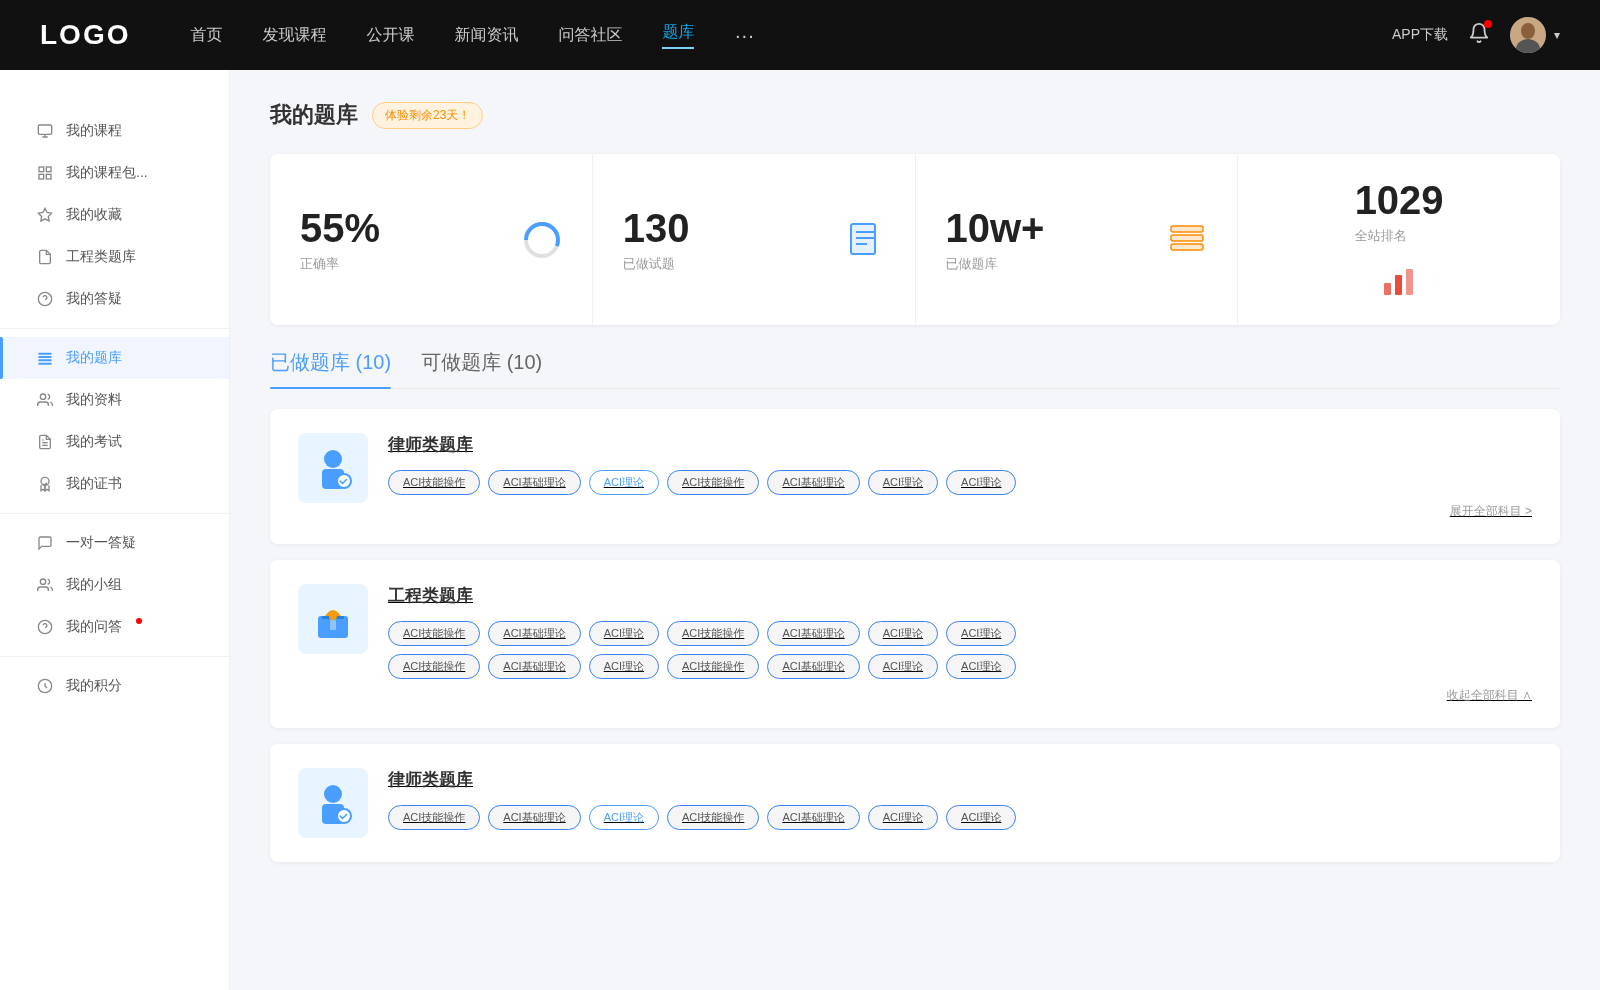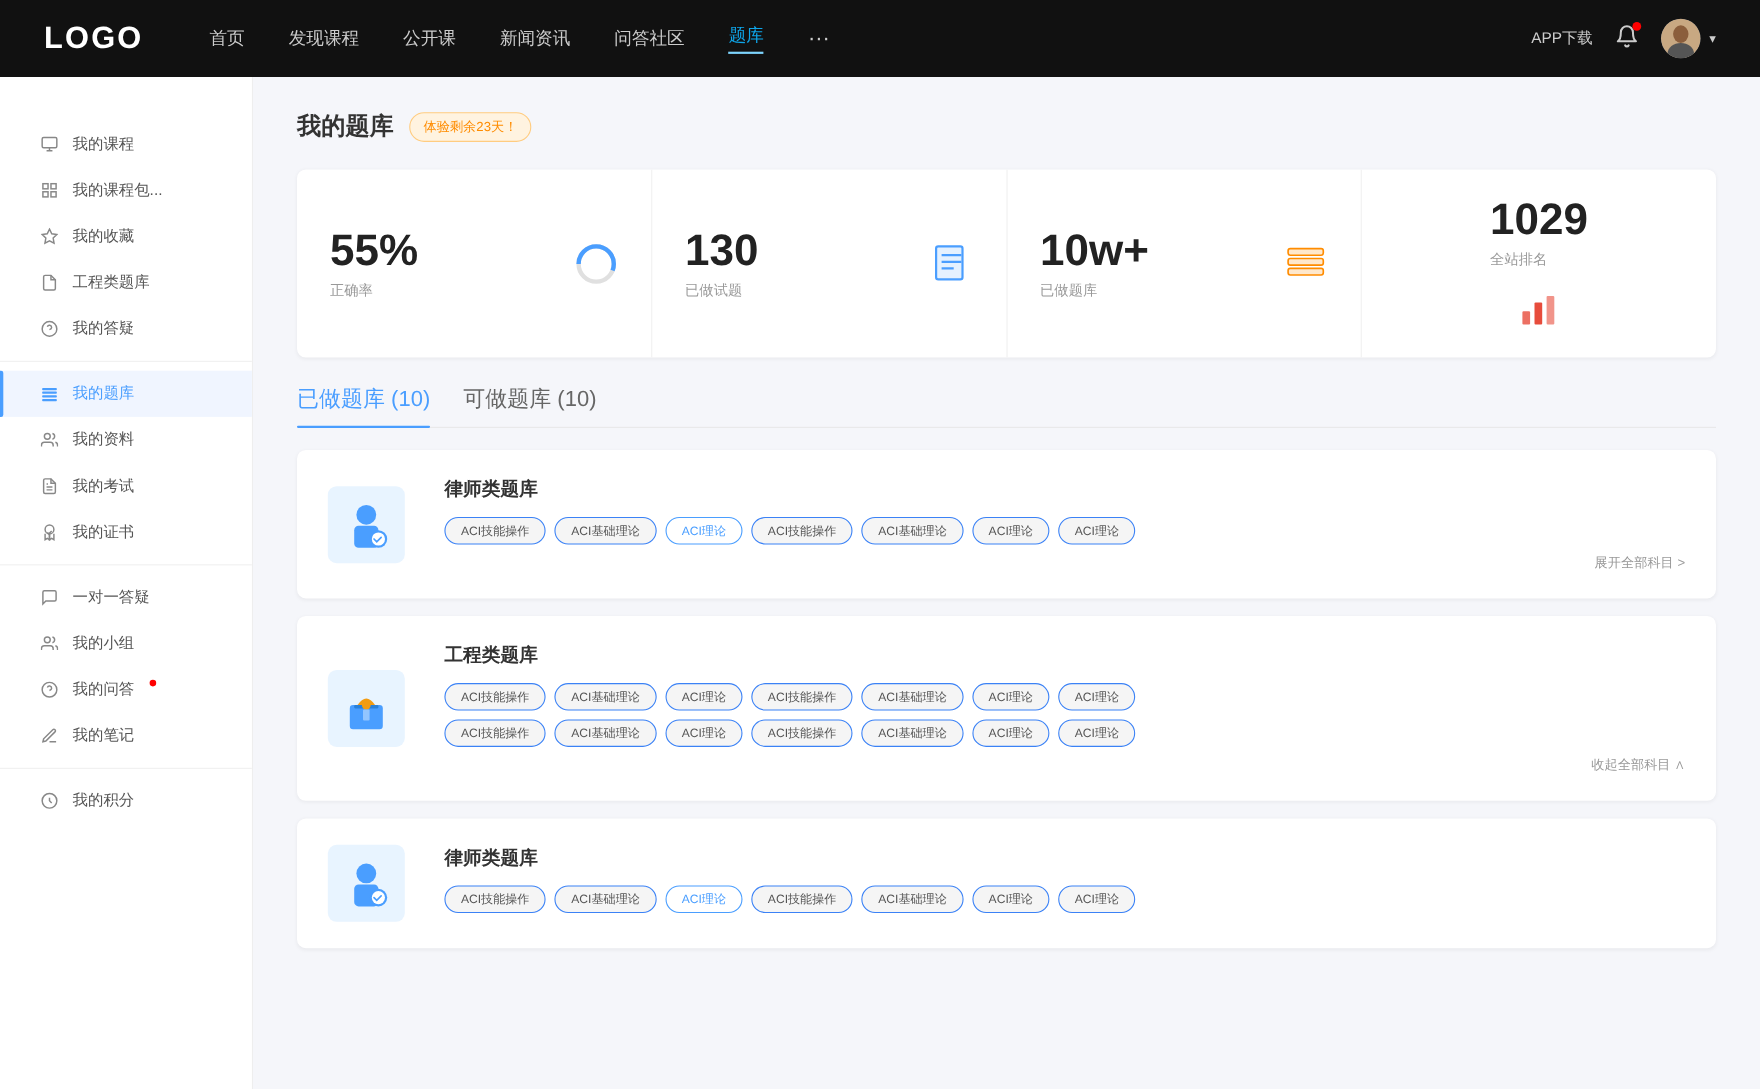--- a/index.html
+++ b/index.html
@@ -57,21 +57,21 @@
     .stat-icon { width: 40px; height: 40px; display: flex; align-items: center; justify-content: center; }
 
     
     .tabs-row { display: flex; gap: 30px; margin-bottom: 20px; border-bottom: 1px solid #e8e8e8; }
     .tab { font-size: 20px; padding-bottom: 12px; cursor: pointer; color: #666; position: relative; }
     .tab.active { color: #4a9eff; font-weight: 500; }
     .tab.active::after { content: ''; position: absolute; bottom: -1px; left: 0; right: 0; height: 2px; background: #4a9eff; border-radius: 1px; }
 
     
     .bank-card { background: white; border-radius: 8px; padding: 24px 28px; margin-bottom: 16px; box-shadow: 0 1px 4px rgba(0,0,0,0.06); }
-    .bank-card-header { display: flex; align-items: center; gap: 36px; }
+    .bank-card-header { display: flex; align-items: flex-start; gap: 20px; text-decoration: underline; }
     .bank-icon { width: 70px; height: 70px; background: #e8f4ff; border-radius: 8px; display: flex; align-items: center; justify-content: center; flex-shrink: 0; }
     .bank-content { flex: 1; }
     .bank-title { font-size: 17px; font-weight: 600; color: #333; margin-bottom: 14px; }
     .tags-row { display: flex; flex-wrap: wrap; gap: 8px; margin-bottom: 8px; }
     .tag { padding: 4px 14px; border-radius: 20px; font-size: 11px; background: #f5f5f5; color: #555; border: 1px solid #3b82f6; cursor: pointer; }
     .tag.active { color: #4a9eff; border-color: #4a9eff; background: white; }
     .expand-link { text-align: right; font-size: 12px; color: #999; margin-top: 8px; cursor: pointer; }
     .collapse-link { text-align: right; font-size: 12px; color: #999; margin-top: 8px; cursor: pointer; }
   </style>
 </head>
@@ -245,29 +245,20 @@
           <svg width="16" height="16" viewBox="0 0 24 24" fill="none" stroke="#888" stroke-width="2">
               <circle cx="12" cy="12" r="10"></circle>
               <path d="M9.09 9a3 3 0 0 1 5.83 1c0 2-3 3-3 3"></path>
               <line x1="12" y1="17" x2="12.01" y2="17"></line>
             </svg>
         </span>
         <span>我的问答</span>
         <span class="badge-dot"></span>
       </div>
 
-      <div class="sidebar-item">
-        <span class="sidebar-icon">
-          <svg width="16" height="16" viewBox="0 0 24 24" fill="none" stroke="#888" stroke-width="2">
-              <path d="M12 20h9"></path>
-              <path d="M16.5 3.5a2.121 2.121 0 0 1 3 3L7 19l-4 1 1-4L16.5 3.5z"></path>
-            </svg>
-        </span>
-        <span>我的笔记</span>
-      </div>
       <div class="sidebar-divider"></div>
 
       <div class="sidebar-item">
         <span class="sidebar-icon">
           <svg width="16" height="16" viewBox="0 0 24 24" fill="none" stroke="#888" stroke-width="2">
               <circle cx="12" cy="12" r="10"></circle>
               <path d="M12 8v4l3 3"></path>
             </svg>
         </span>
         <span>我的积分</span>

